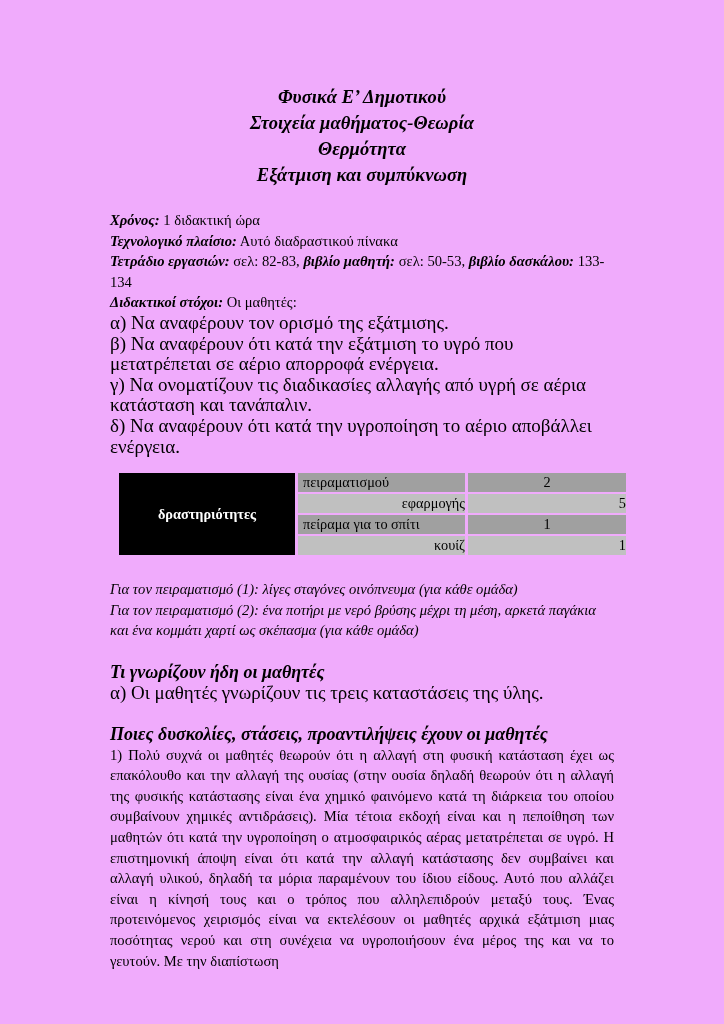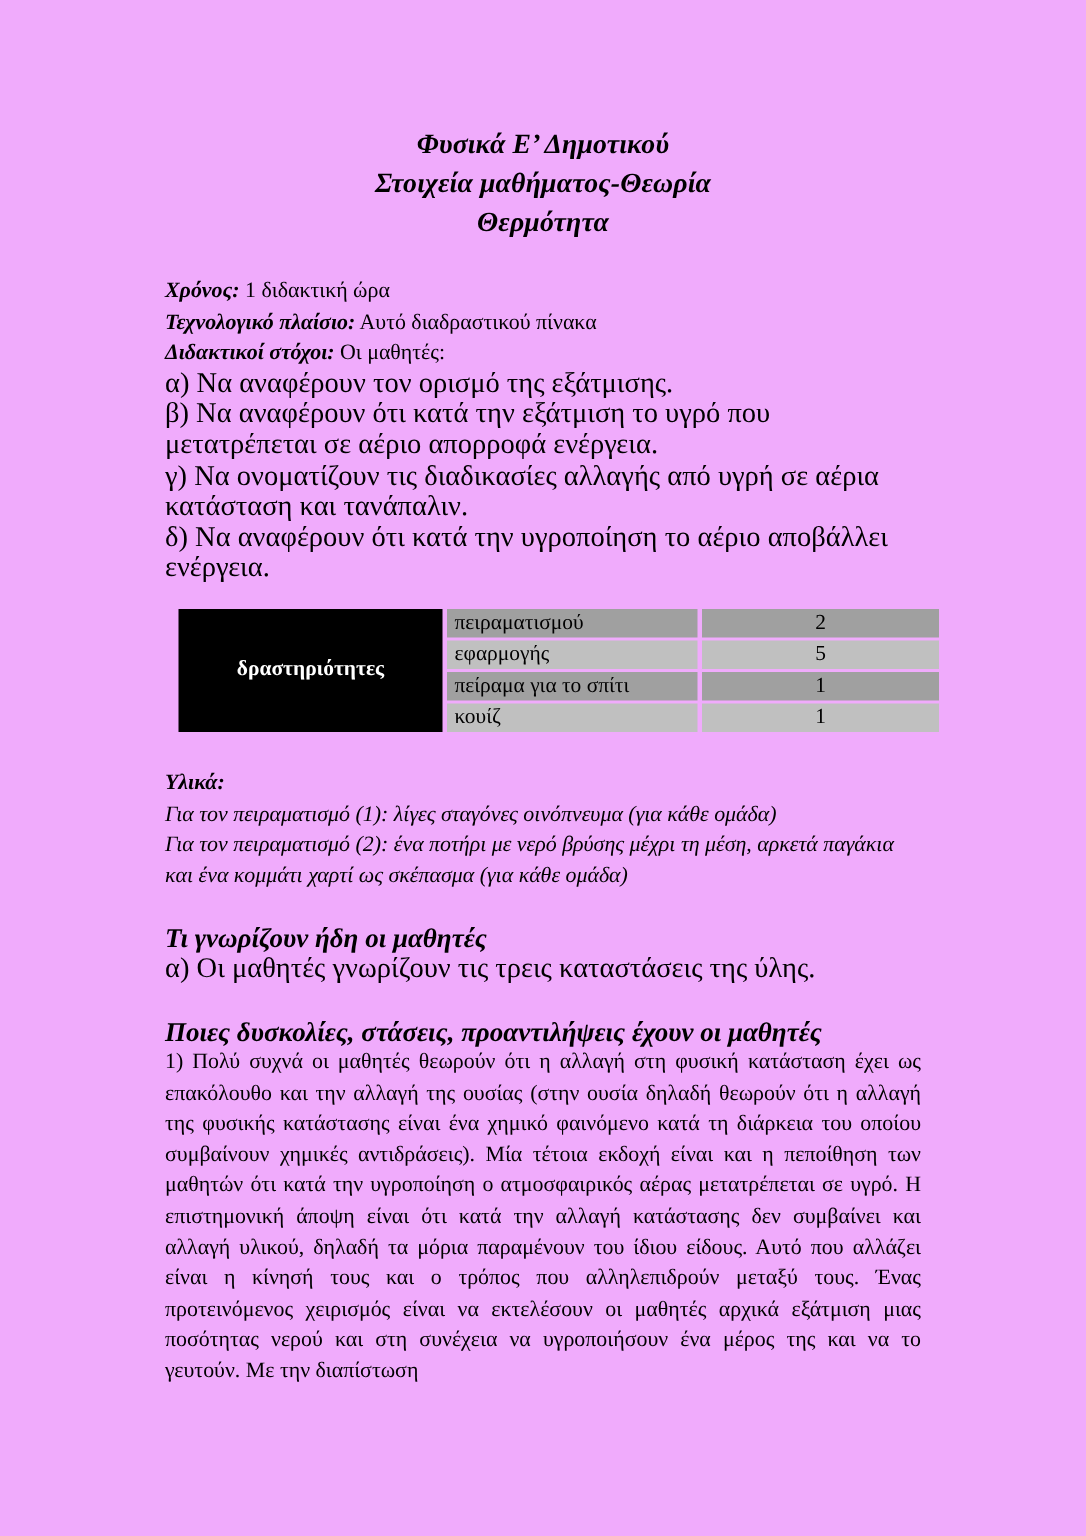--- a/index.html
+++ b/index.html
@@ -96,21 +96,21 @@
     text-align: left;
     color: #000;
     margin-left: 16px;
   }
   td.num-cell {
     width: 158px;
     text-align: center;
     color: #000;
   }
   .row-dark td.name-cell, .row-dark td.num-cell { background: #a0a0a0; }
-  .row-light td.name-cell, .row-light td.num-cell { background: #c0c0c0; }
+  .row-light td.name-cell, .row-light td.num-cell { background: #c0c0c0; text-align: right; }
 
   
   .mat-head {
     font-weight: bold;
     font-style: italic;
     font-size: 14.6px;
     line-height: 20.6px;
   }
   .mat-line {
     font-style: italic;
@@ -136,26 +136,28 @@
 </head>
 <body>
 
 <div class="page">
   <div class="content">
 
     <div class="title-block">
       <div class="title-line">Φυσικά Ε’ Δημοτικού</div>
       <div class="title-line">Στοιχεία μαθήματος-Θεωρία</div>
       <div class="title-line">Θερμότητα</div>
+      <div class="title-line">Εξάτμιση και συμπύκνωση</div>
     </div>
 
     <div class="meta-line"><span class="lbl">Χρόνος:</span><span class="val"> 1 διδακτική ώρα</span></div>
 
     <div class="meta-line"><span class="lbl">Τεχνολογικό πλαίσιο:</span><span class="val"> Αυτό διαδραστικού πίνακα</span></div>
 
+    <div class="meta-line"><span class="lbl">Τετράδιο εργασιών:</span><span class="val">  σελ: 82-83, </span><span class="lbl">βιβλίο μαθητή:</span><span class="val"> σελ: 50-53, </span><span class="lbl">βιβλίο δασκάλου:</span><span class="val"> 133-134</span></div>
 
     <div class="meta-line"><span class="lbl">Διδακτικοί στόχοι:</span><span class="val"> Οι μαθητές:</span></div>
 
     <div class="obj-line">α) Να αναφέρουν τον ορισμό της εξάτμισης.</div>
     <div class="obj-line">β) Να αναφέρουν ότι κατά την εξάτμιση το υγρό που μετατρέπεται σε αέριο απορροφά ενέργεια.</div>
     <div class="obj-line">γ) Να ονοματίζουν τις διαδικασίες αλλαγής από υγρή σε αέρια κατάσταση και τανάπαλιν.</div>
     <div class="obj-line">δ) Να αναφέρουν ότι κατά την υγροποίηση το αέριο αποβάλλει ενέργεια.</div>
 
     <table class="act-table">
       <tbody>
@@ -174,21 +176,20 @@
       </tr>
       <tr class="row-light">
         <td class="name-cell">κουίζ</td>
         <td class="num-cell">1</td>
       </tr>
     </tbody>
       </table>
 
     <div class="gap-md"></div>
 
-    <div class="mat-head">Υλικά:</div>
     <div class="mat-line">Για τον πειραματισμό (1): λίγες σταγόνες οινόπνευμα (για κάθε ομάδα)</div>
     <div class="mat-line">Για τον πειραματισμό (2): ένα ποτήρι με νερό βρύσης μέχρι τη μέση, αρκετά παγάκια και ένα κομμάτι χαρτί ως σκέπασμα (για κάθε ομάδα)</div>
 
     <div class="gap-lg"></div>
 
     <div class="sec-head">Τι γνωρίζουν ήδη οι μαθητές</div>
     <div class="obj-line">α) Οι μαθητές γνωρίζουν τις τρεις καταστάσεις της ύλης.</div>
 
     <div class="gap-lg"></div>
 

